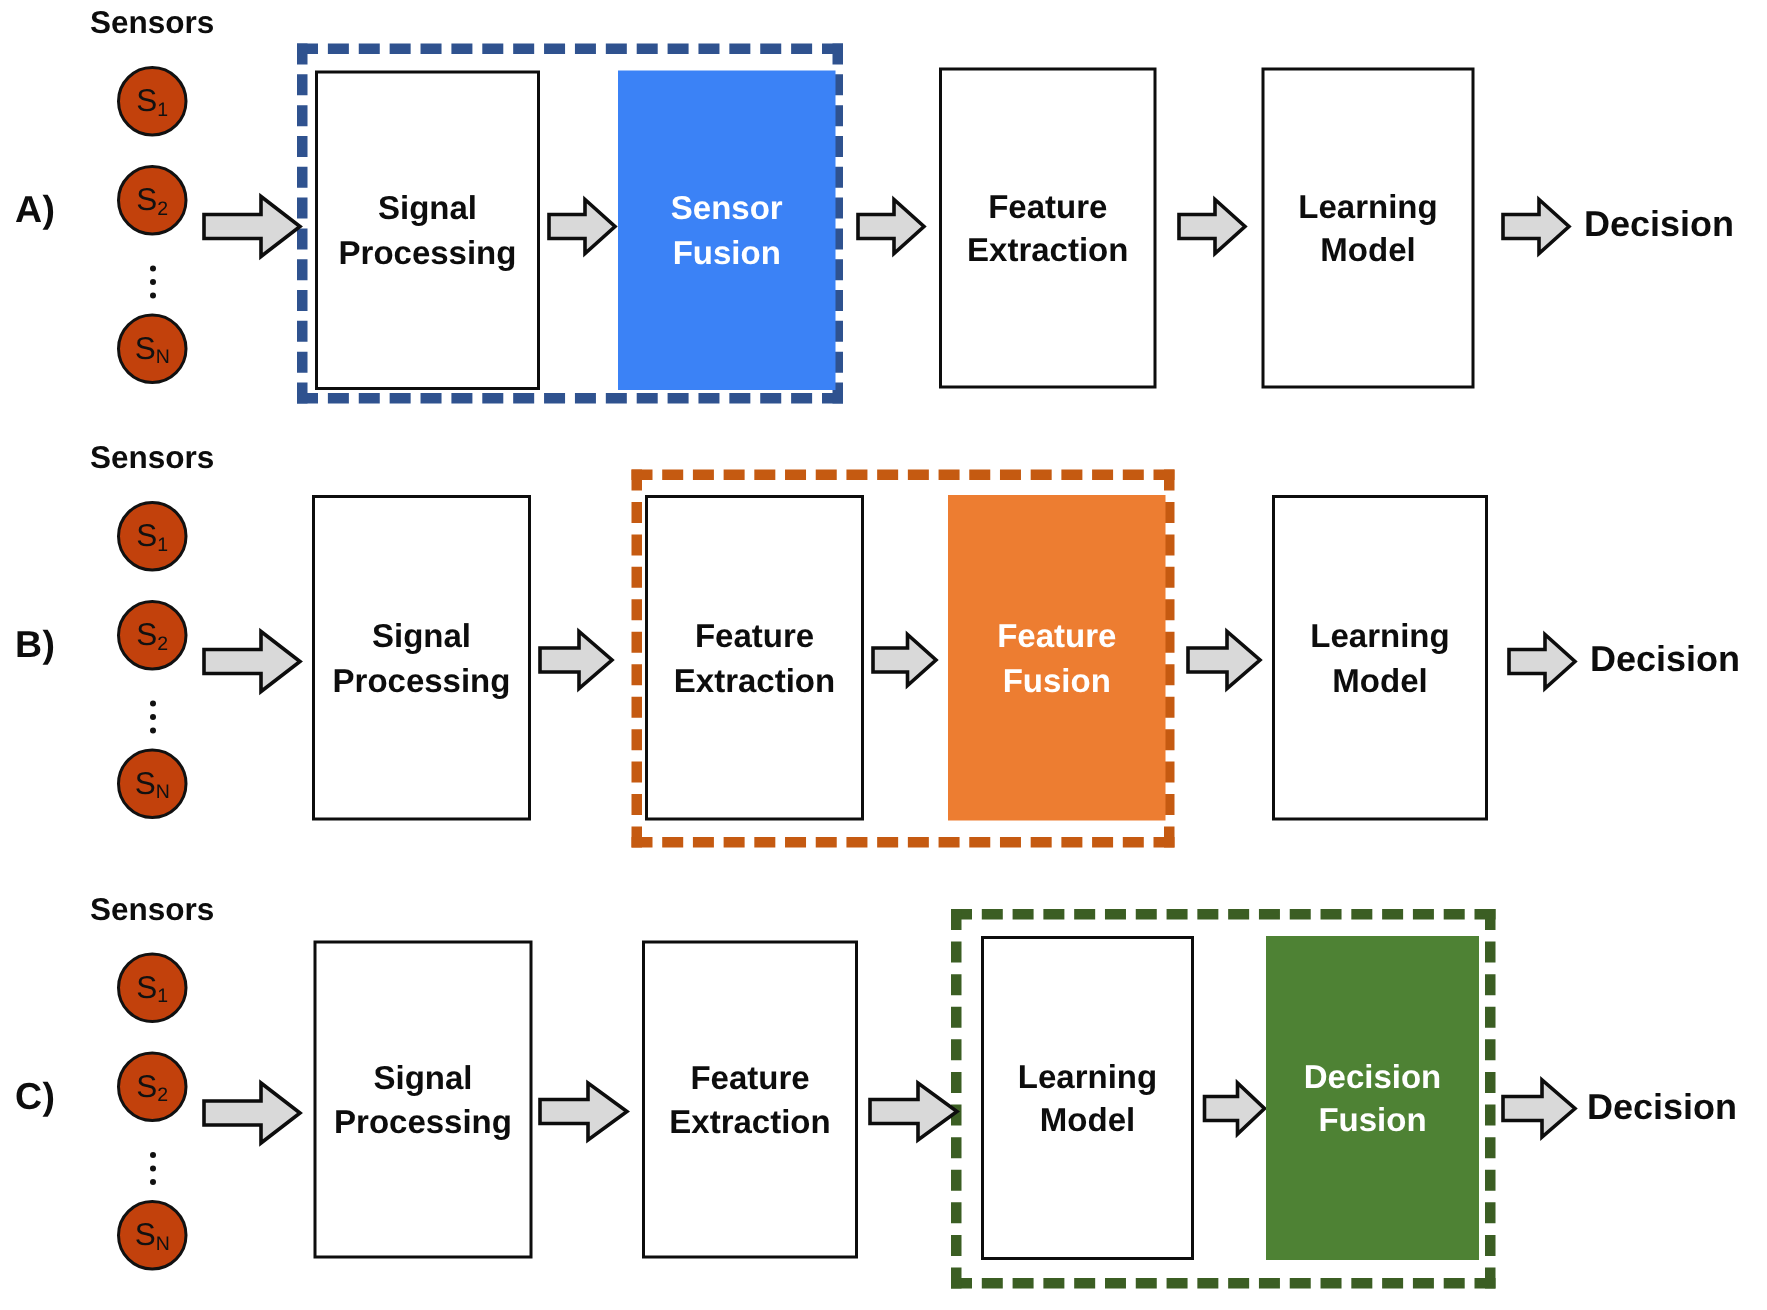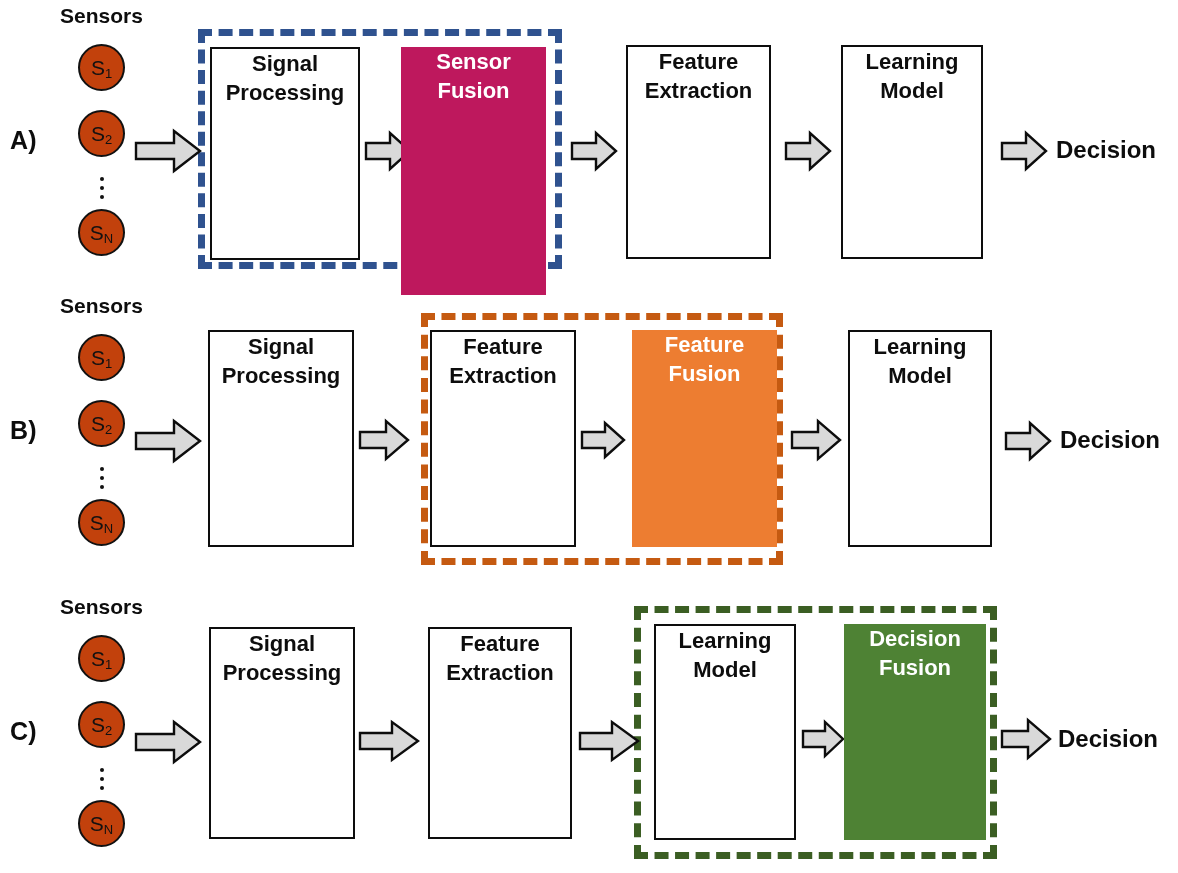--- a/index.html
+++ b/index.html
@@ -61,20 +61,21 @@
   }
   .sensor-dots i{display:block;width:4px;height:4px;border-radius:50%;background:#111;margin:5px auto;}
 
   
   .pbox{
     position:absolute;
     box-sizing:border-box;
     border:2.4px solid #0d0d0d;
     background:#ffffff;
     display:flex;
+    align-items:center;
     justify-content:center;
     text-align:center;
   }
   .pbox .ptext{
     font-size:22px;
     font-weight:bold;
     line-height:1.32;
     color:#0d0d0d;
     padding:0 4px;
   }
@@ -141,21 +142,21 @@
     <div class="pbox" style="left:210px;top:47px;width:150px;height:213px;">
       <div class="ptext">Signal<br>Processing</div>
     </div>
 
     <div class="barrow" style="left:364px;top:130px;">
       <svg width="48" height="42" viewBox="0 0 48 42">
           <polygon points="2,13 26,13 26,3 46,21 26,39 26,29 2,29" fill="#D9D9D9" stroke="#0D0D0D" stroke-width="2.4" stroke-linejoin="miter"></polygon>
         </svg>
     </div>
 
-    <div class="pbox fill" style="left:401px;top:47px;width:145px;height:248px;background:#be185d;">
+    <div class="pbox fill" style="left:412px;top:47px;width:145px;height:213px;background:#3b82f6;">
       <div class="ptext">Sensor<br>Fusion</div>
     </div>
 
     <div class="barrow" style="left:570px;top:130px;">
       <svg width="48" height="42" viewBox="0 0 48 42">
           <polygon points="2,13 26,13 26,3 46,21 26,39 26,29 2,29" fill="#D9D9D9" stroke="#0D0D0D" stroke-width="2.4" stroke-linejoin="miter"></polygon>
         </svg>
     </div>
 
     <div class="pbox" style="left:626px;top:45px;width:145px;height:214px;">

